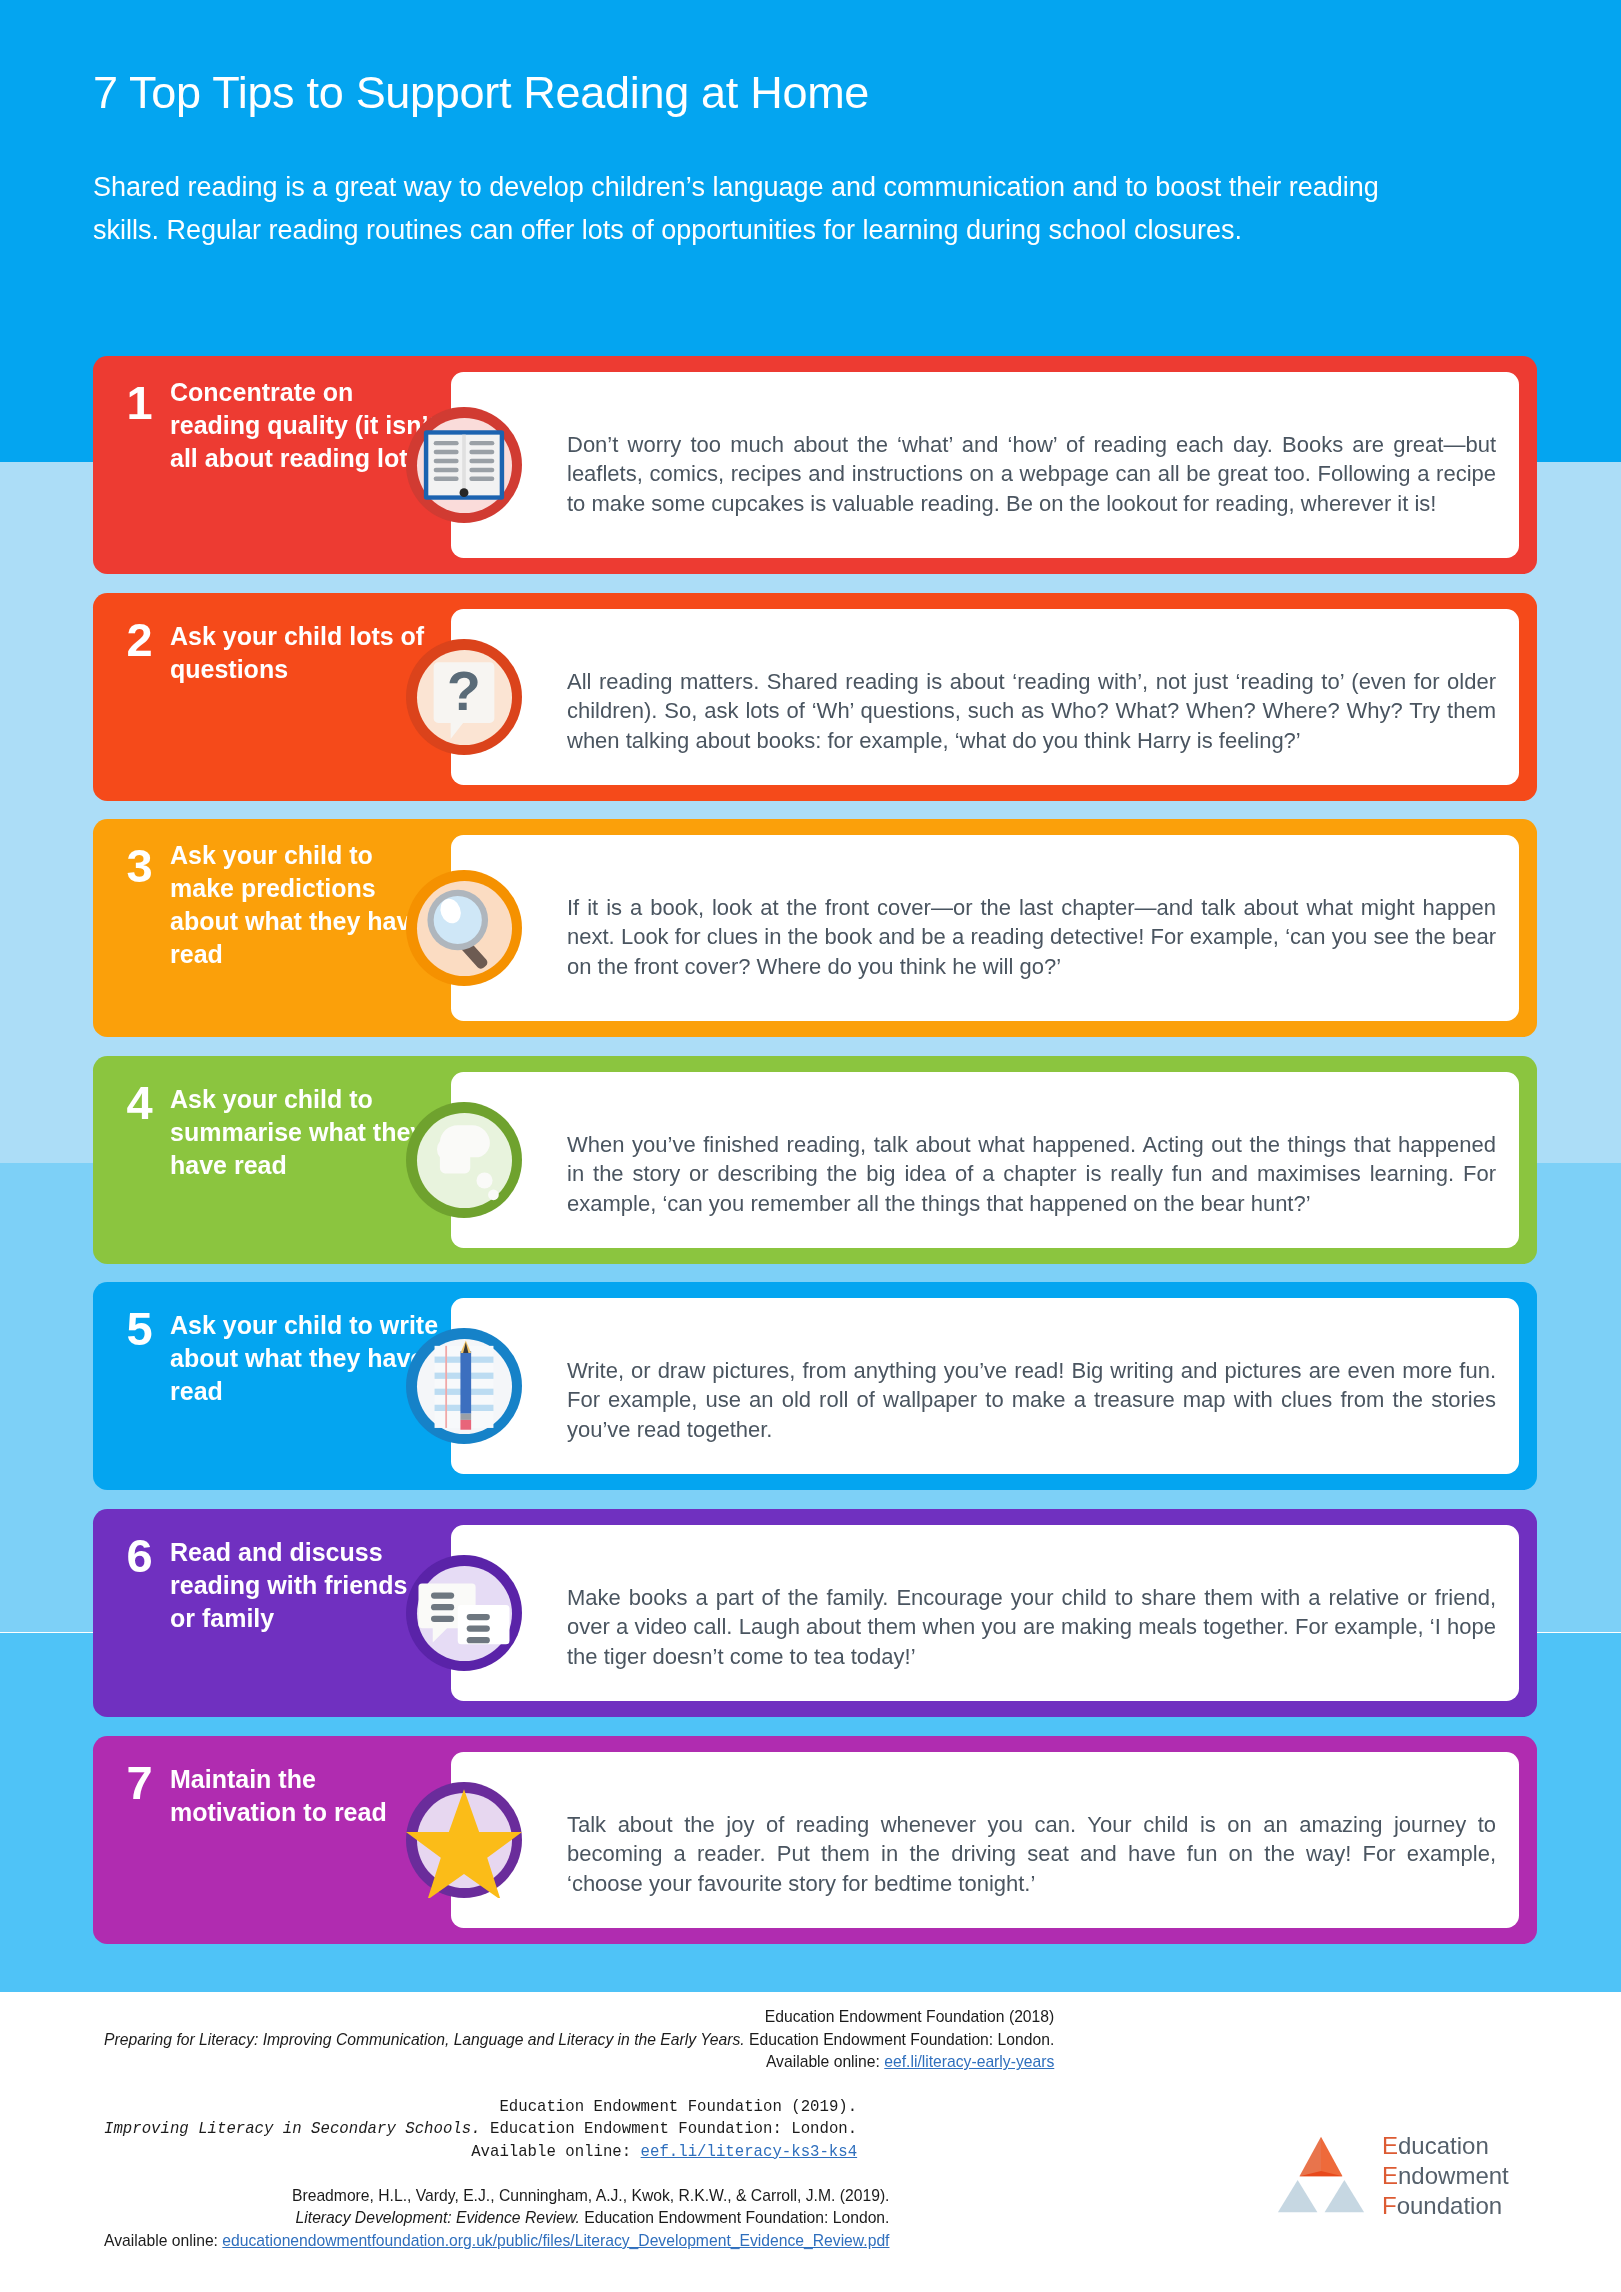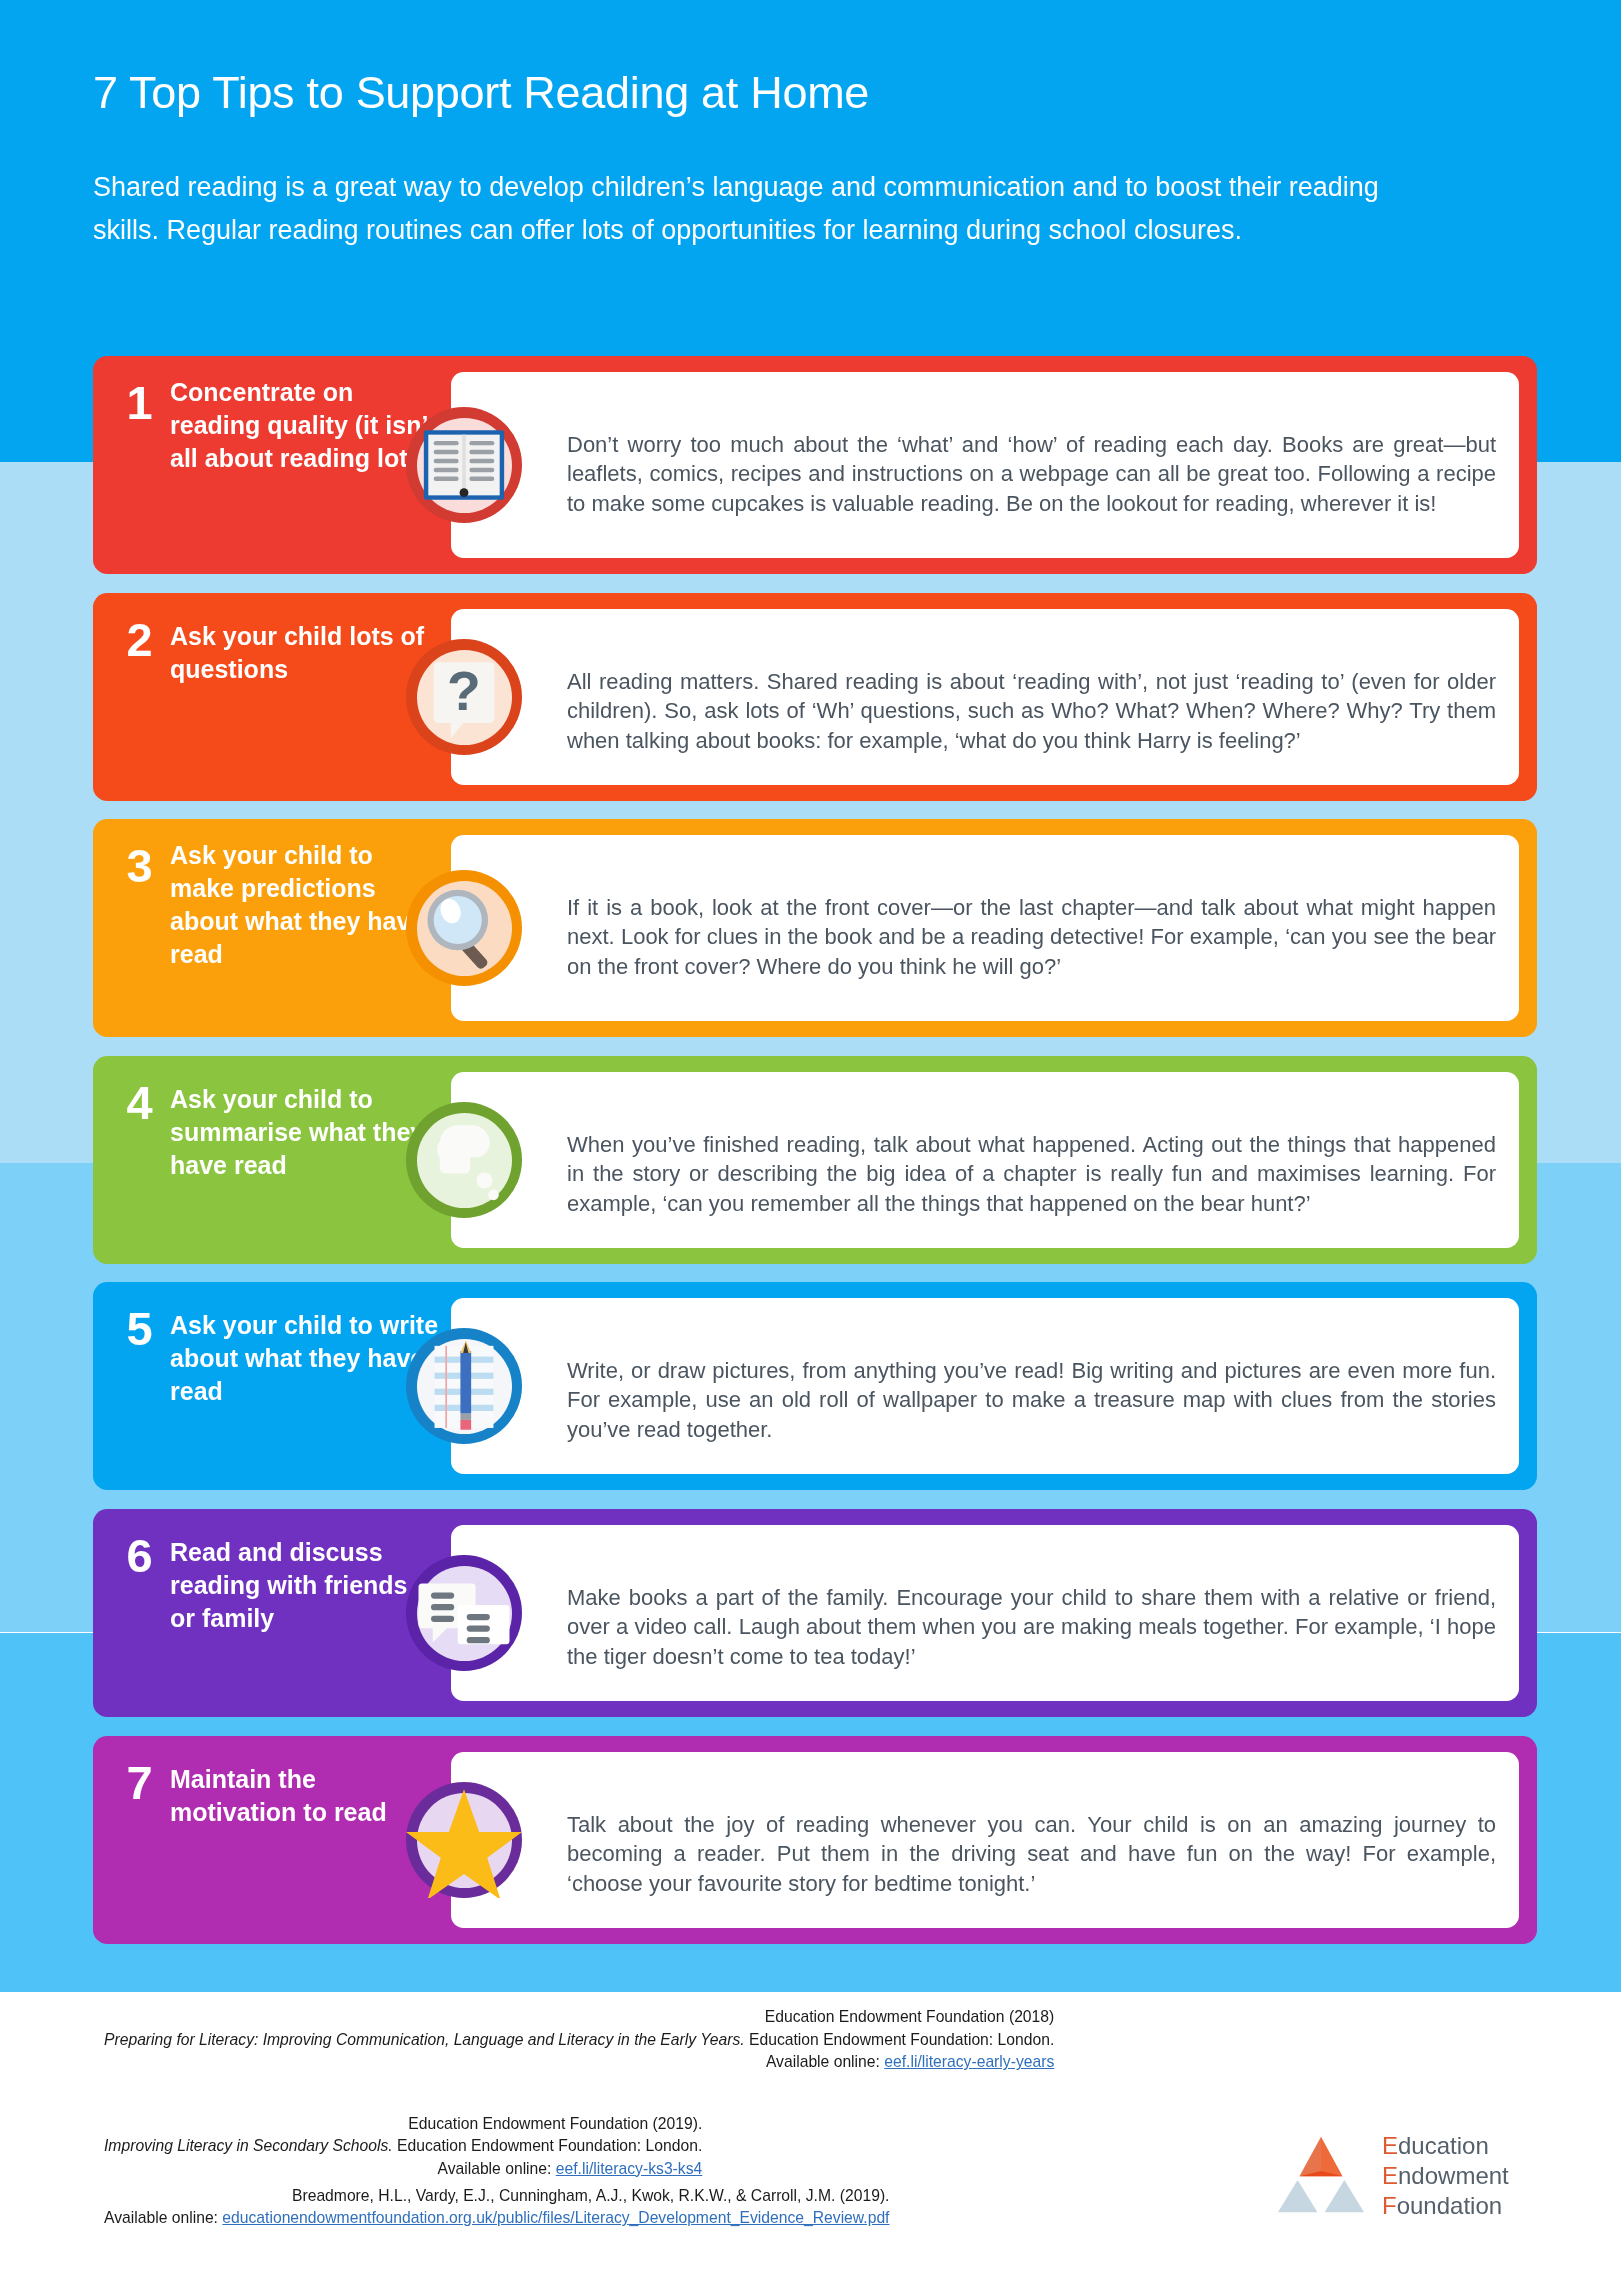--- a/index.html
+++ b/index.html
@@ -130,21 +130,21 @@
   
   #footer {
     position: absolute;
     left: 0; top: 1992px;
     width: 1622px; height: 301px;
     background: #ffffff;
     text-align: right;
   }
   .ref-block { position: absolute; left: 104px; font-size: 15.7px; color: #1b1b1b; line-height: 22.4px; }
   #ref1 { top: 14.3px; }
-  #ref2 { top: 121px; }
+  #ref2 { top: 104px; font-family: Liberation Mono, monospace; }
   #ref3 { top: 193px; }
   .ref-italic { font-style: italic; }
   .ref-link { color: #2f6fbd; text-decoration: underline; }
 
   #logo { position: absolute; left: 1276px; top: 2126px; width: 269px; height: 107px; }
   #logo-mark { position: absolute; left: 0; top: 9px; width: 90px; height: 79px; }
   #logo-words {
     position: absolute; left: 106px; top: 5.4px;
     font-size: 24px; line-height: 29.6px; color: #55606b; font-weight: 400;
   }
@@ -332,20 +332,23 @@
         <span class="ref-italic">Improving Literacy in Secondary Schools.</span><span> Education Endowment Foundation: London.</span>
       </div>
       <div>
         <span>Available online: </span><a class="ref-link" href="#">eef.li/literacy-ks3-ks4</a>
       </div>
     </div>
 
     <div class="ref-block" id="ref3">
       <div>Breadmore, H.L., Vardy, E.J., Cunningham, A.J., Kwok, R.K.W., &amp; Carroll, J.M. (2019).</div>
       <div>
+        <span class="ref-italic">Literacy Development: Evidence Review.</span><span> Education Endowment Foundation: London.</span>
+      </div>
+      <div>
         <span>Available online: </span><a class="ref-link" href="#">educationendowmentfoundation.org.uk/public/files/Literacy_Development_Evidence_Review.pdf</a>
       </div>
     </div>
   </div>
 
   <div id="logo">
     <svg id="logo-mark" viewBox="0 0 100 88">
       <polygon points="50,2 26,46 50,46" fill="#E8744C"></polygon>
       <polygon points="50,2 74,46 50,46" fill="#EE6A3A"></polygon>
       <polygon points="26,46 74,46 50,40" fill="#E8491B"></polygon>

